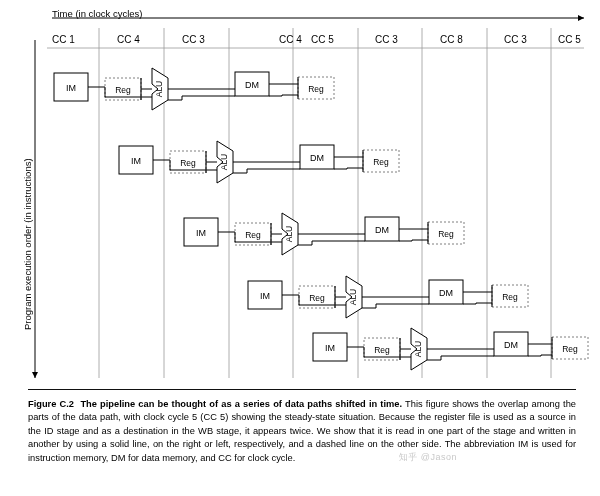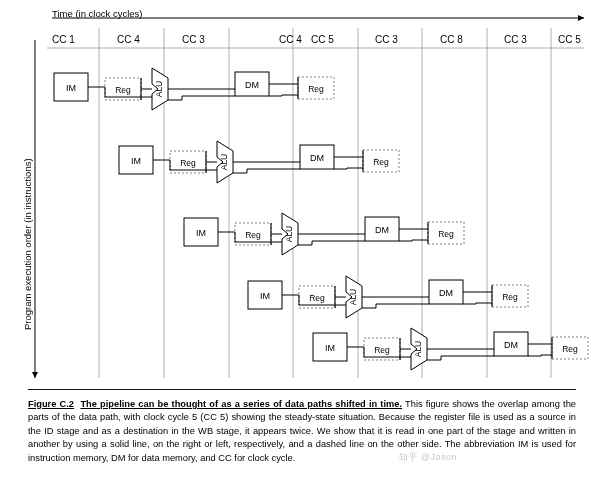--- a/index.html
+++ b/index.html
@@ -33,21 +33,21 @@
     font-size:10px;
     white-space:nowrap;
   }
   .caption{
     position:absolute;
     left:28px;top:398px;width:548px;
     font-size:9.3px;
     line-height:13.4px;
     text-align:justify;
   }
-  .caption b{font-weight:bold;text-decoration:underline;}
+  .caption b{font-weight:bold;}
   .rule{
     position:absolute;left:28px;top:389px;width:548px;height:1.4px;background:#111;
   }
   .watermark{
     position:absolute;right:19px;bottom:32px;
     font-size:9px;color:#c9c9c9;letter-spacing:.5px;
   }
   svg{display:block;}
   text{font-family:"Liberation Sans", sans-serif;}
 </style>

